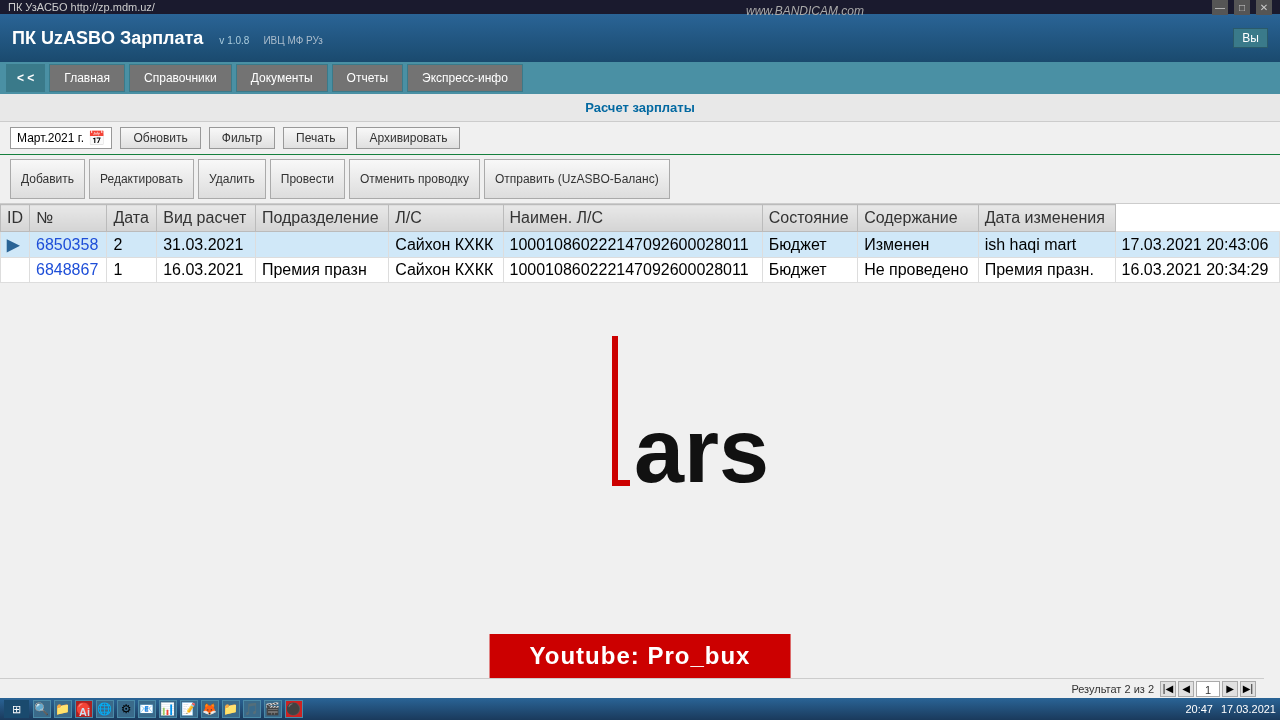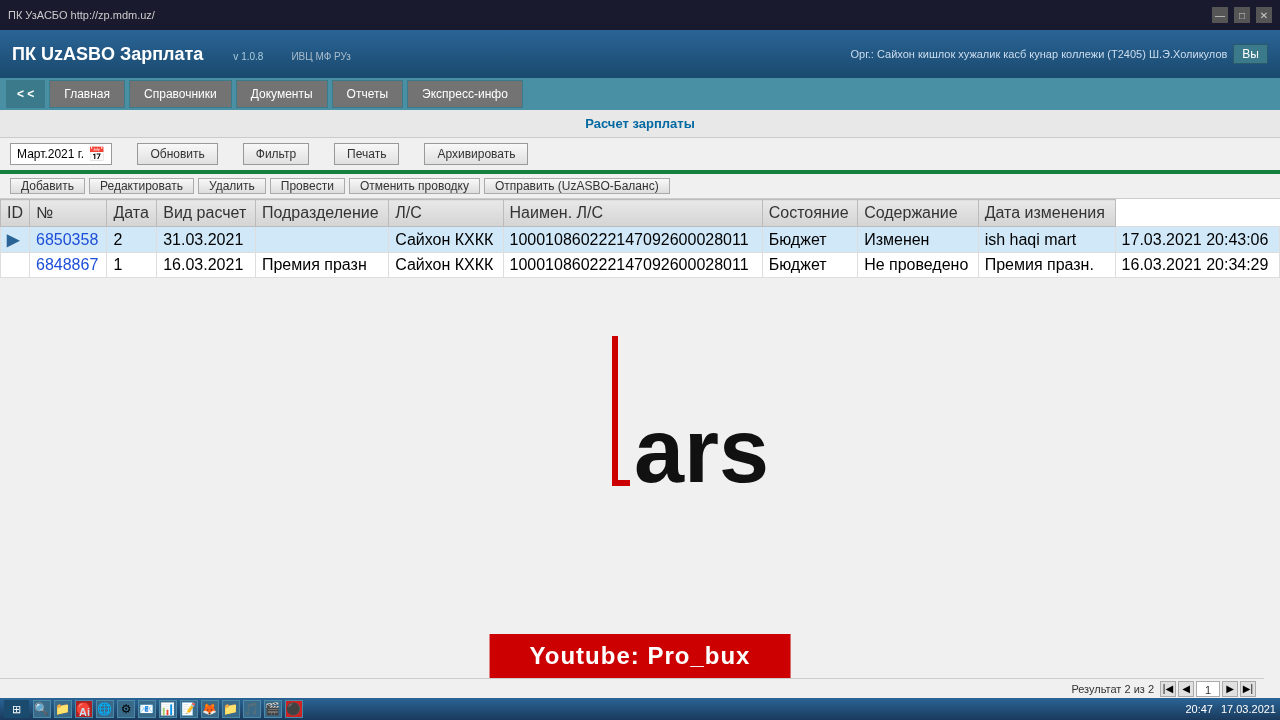--- a/index.html
+++ b/index.html
@@ -2,21 +2,21 @@
 <html><head>
   <meta charset="utf-8">
   <style>
     * { margin: 0; padding: 0; box-sizing: border-box; }
     body { font-family: 'Segoe UI', Tahoma, Arial, sans-serif; font-size: 12px; background: #f0f0f0; width: 1280px; height: 720px; overflow: hidden; position: relative; }
 
     
     .title-bar {
       background: #1a1a2e;
       color: #ccc;
-      height: 30px;
+      height: 14px;
       display: flex;
       align-items: center;
       padding: 0 8px;
       font-size: 11px;
       justify-content: space-between;
     }
     .title-bar-left { display: flex; align-items: center; gap: 6px; }
     .title-bar-right { display: flex; gap: 6px; }
     .title-bar-btn { width: 16px; height: 16px; background: #555; border: none; color: #ccc; cursor: pointer; font-size: 10px; display: flex; align-items: center; justify-content: center; }
 
@@ -70,23 +70,23 @@
       color: #0369a1;
       background: #e8e8e8;
       border-bottom: 1px solid #ccc;
     }
 
     
     .toolbar-row {
       display: flex;
       align-items: center;
       padding: 5px 10px;
-      gap: 25px;
+      gap: 8px;
       background: #f0f0f0;
-      border-bottom: 4px solid #15803d;
+      border-bottom: 1px solid #15803d;
     }
     .date-display {
       border: 1px solid #999;
       padding: 2px 6px;
       background: white;
       font-size: 12px;
       display: flex;
       align-items: center;
       gap: 4px;
     }
@@ -105,21 +105,21 @@
       display: flex;
       align-items: center;
       padding: 4px 10px;
       gap: 4px;
       background: #f0f0f0;
       border-bottom: 1px solid #ccc;
     }
     .action-btn {
       background: linear-gradient(to bottom, #f8f8f8, #ddd);
       border: 1px solid #aaa;
-      padding: 0 10px;
+      padding: 12px 10px;
       cursor: pointer;
       font-size: 12px;
       color: #333;
     }
 
     
     .table-container {
       overflow: auto;
       background: white;
     }
@@ -265,38 +265,37 @@
 
     .app-header-subtitle { font-size: 10px; color: #aabccc; margin-left: 6px; }
   </style>
 </head>
 <body>
 
 <div class="title-bar">
   <div class="title-bar-left">
     <span>ПК УзАСБО http://zp.mdm.uz/</span>
   </div>
+  <div class="bandicam-bar">
+    <span class="bandicam-text">www.BANDICAM.com</span>
+  </div>
   <div class="title-bar-right">
     <button class="title-bar-btn">—</button>
     <button class="title-bar-btn">□</button>
     <button class="title-bar-btn">✕</button>
   </div>
 </div>
 
 <div class="app-header">
-  <div style="display:flex; align-items:baseline; gap:22px;">
+  <div style="display:flex; align-items:baseline; gap:8px;">
     <span class="app-title">ПК UzASBO Зарплата</span>
     <span class="app-version">v 1.0.8</span>
     <span class="app-header-subtitle">ИВЦ МФ РУз</span>
   </div>
   <div style="display:flex; align-items:center; gap:6px;">
-    <span class="app-org">
-      <span>Орг.:</span>
-      <span>Сайхон кишлок хужалик касб кунар коллежи (T2405) Ш.Э.Холикулов</span>
-    </span>
     <button class="toolbar-btn" style="padding:2px 8px; background:#3a7a8a; color:white; border-color:#2a5a6a;">Вы</button>
   </div>
 </div>
 
 <div class="nav-bar">
   <button class="nav-btn nav-back">&lt; &lt;</button>
   <button class="nav-btn">
       <span>Главная</span>
     </button>
   <button class="nav-btn">

